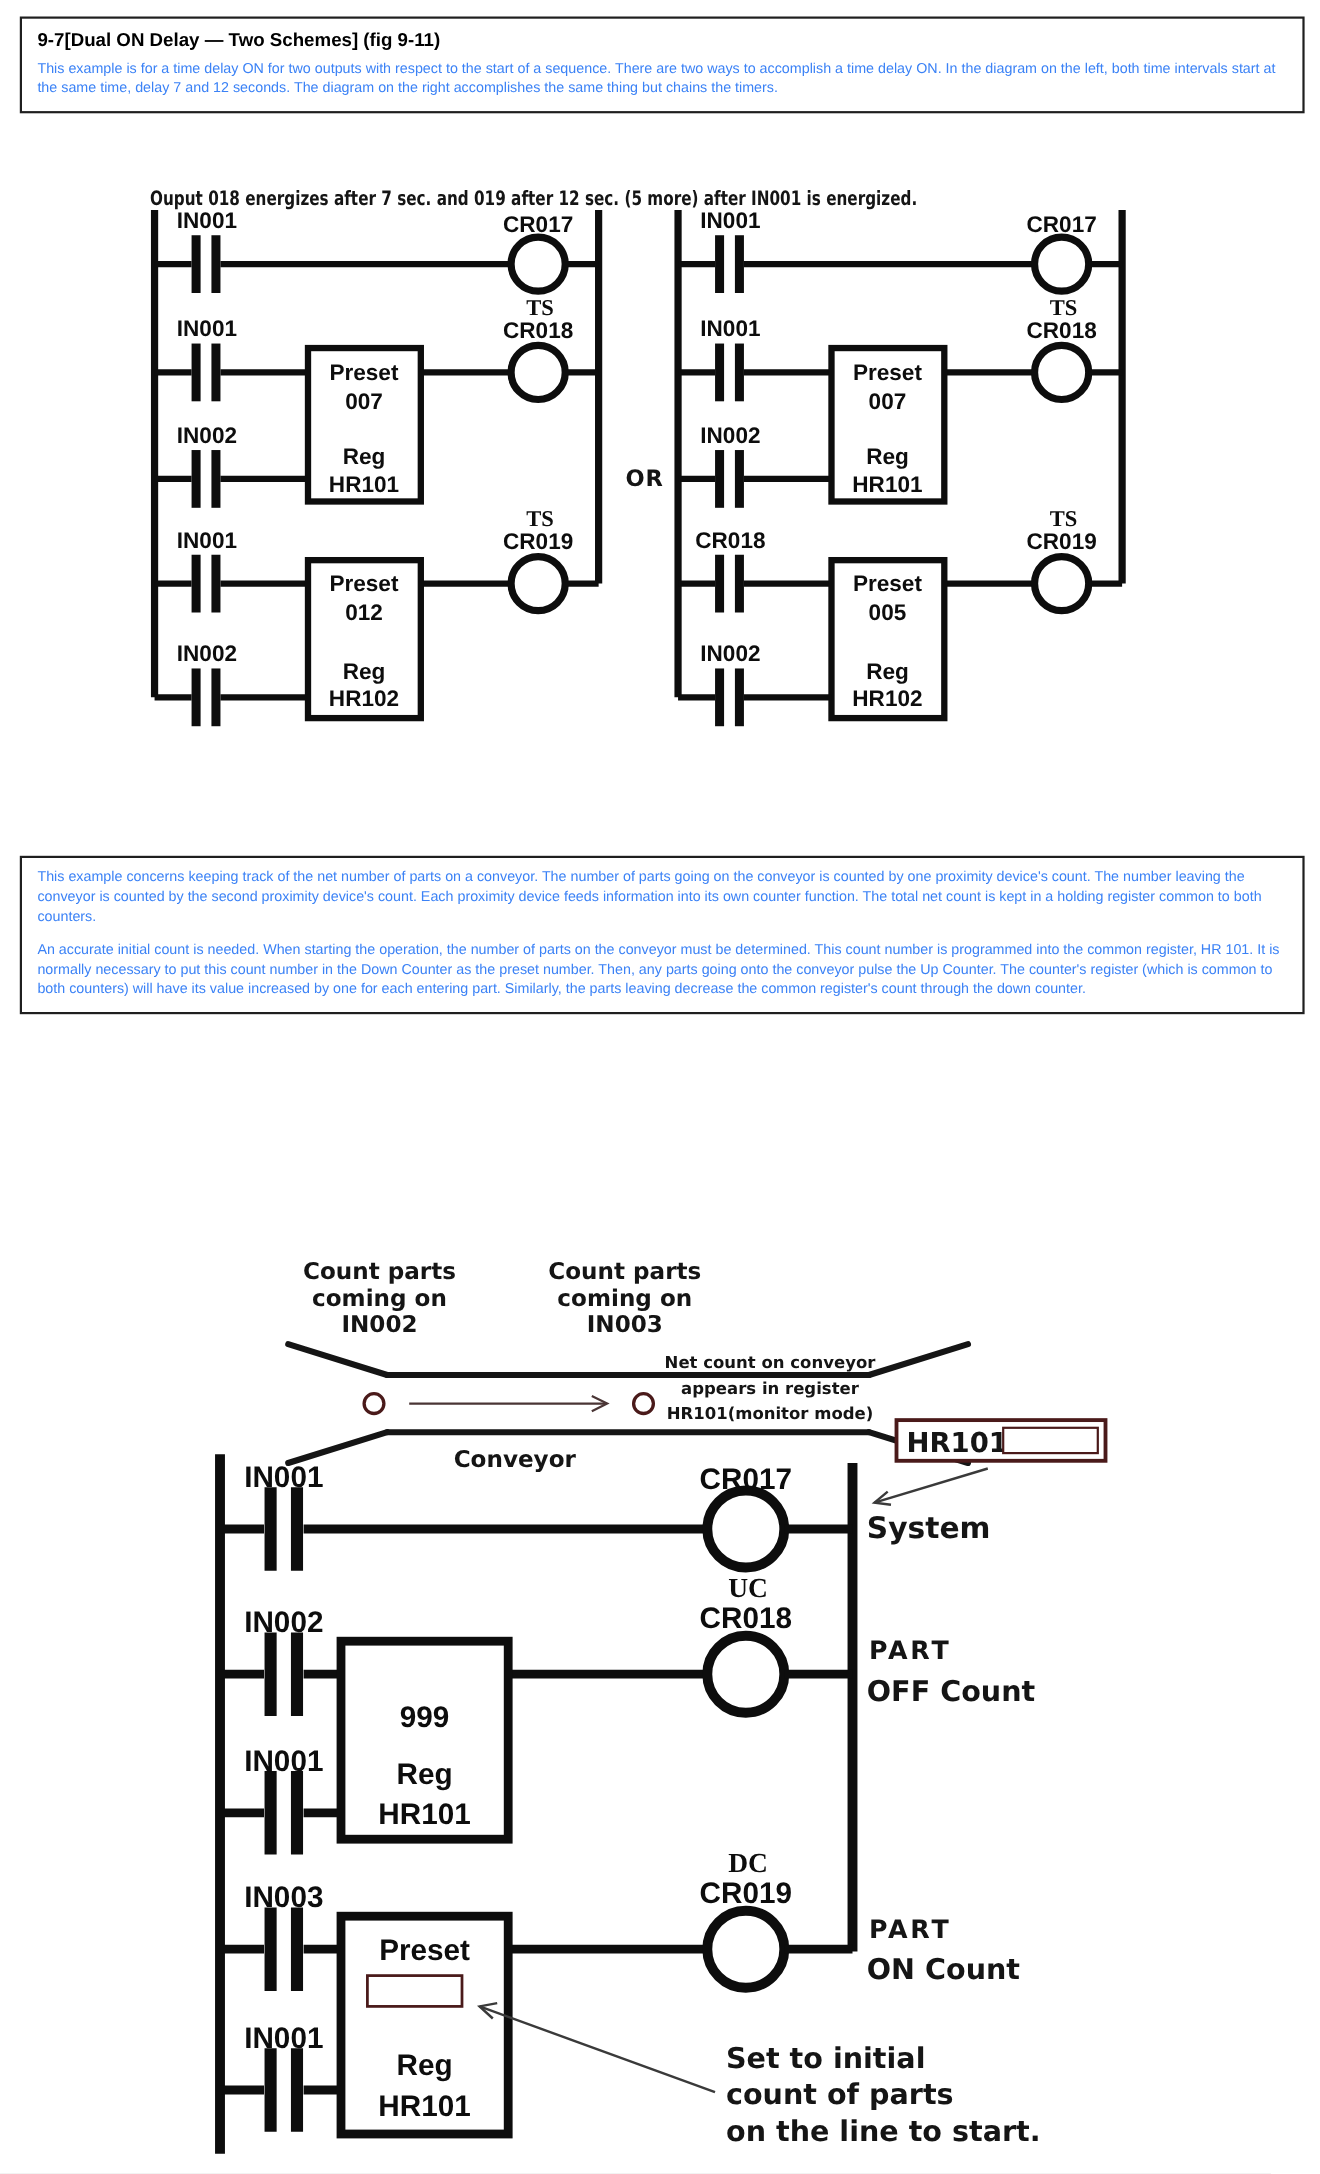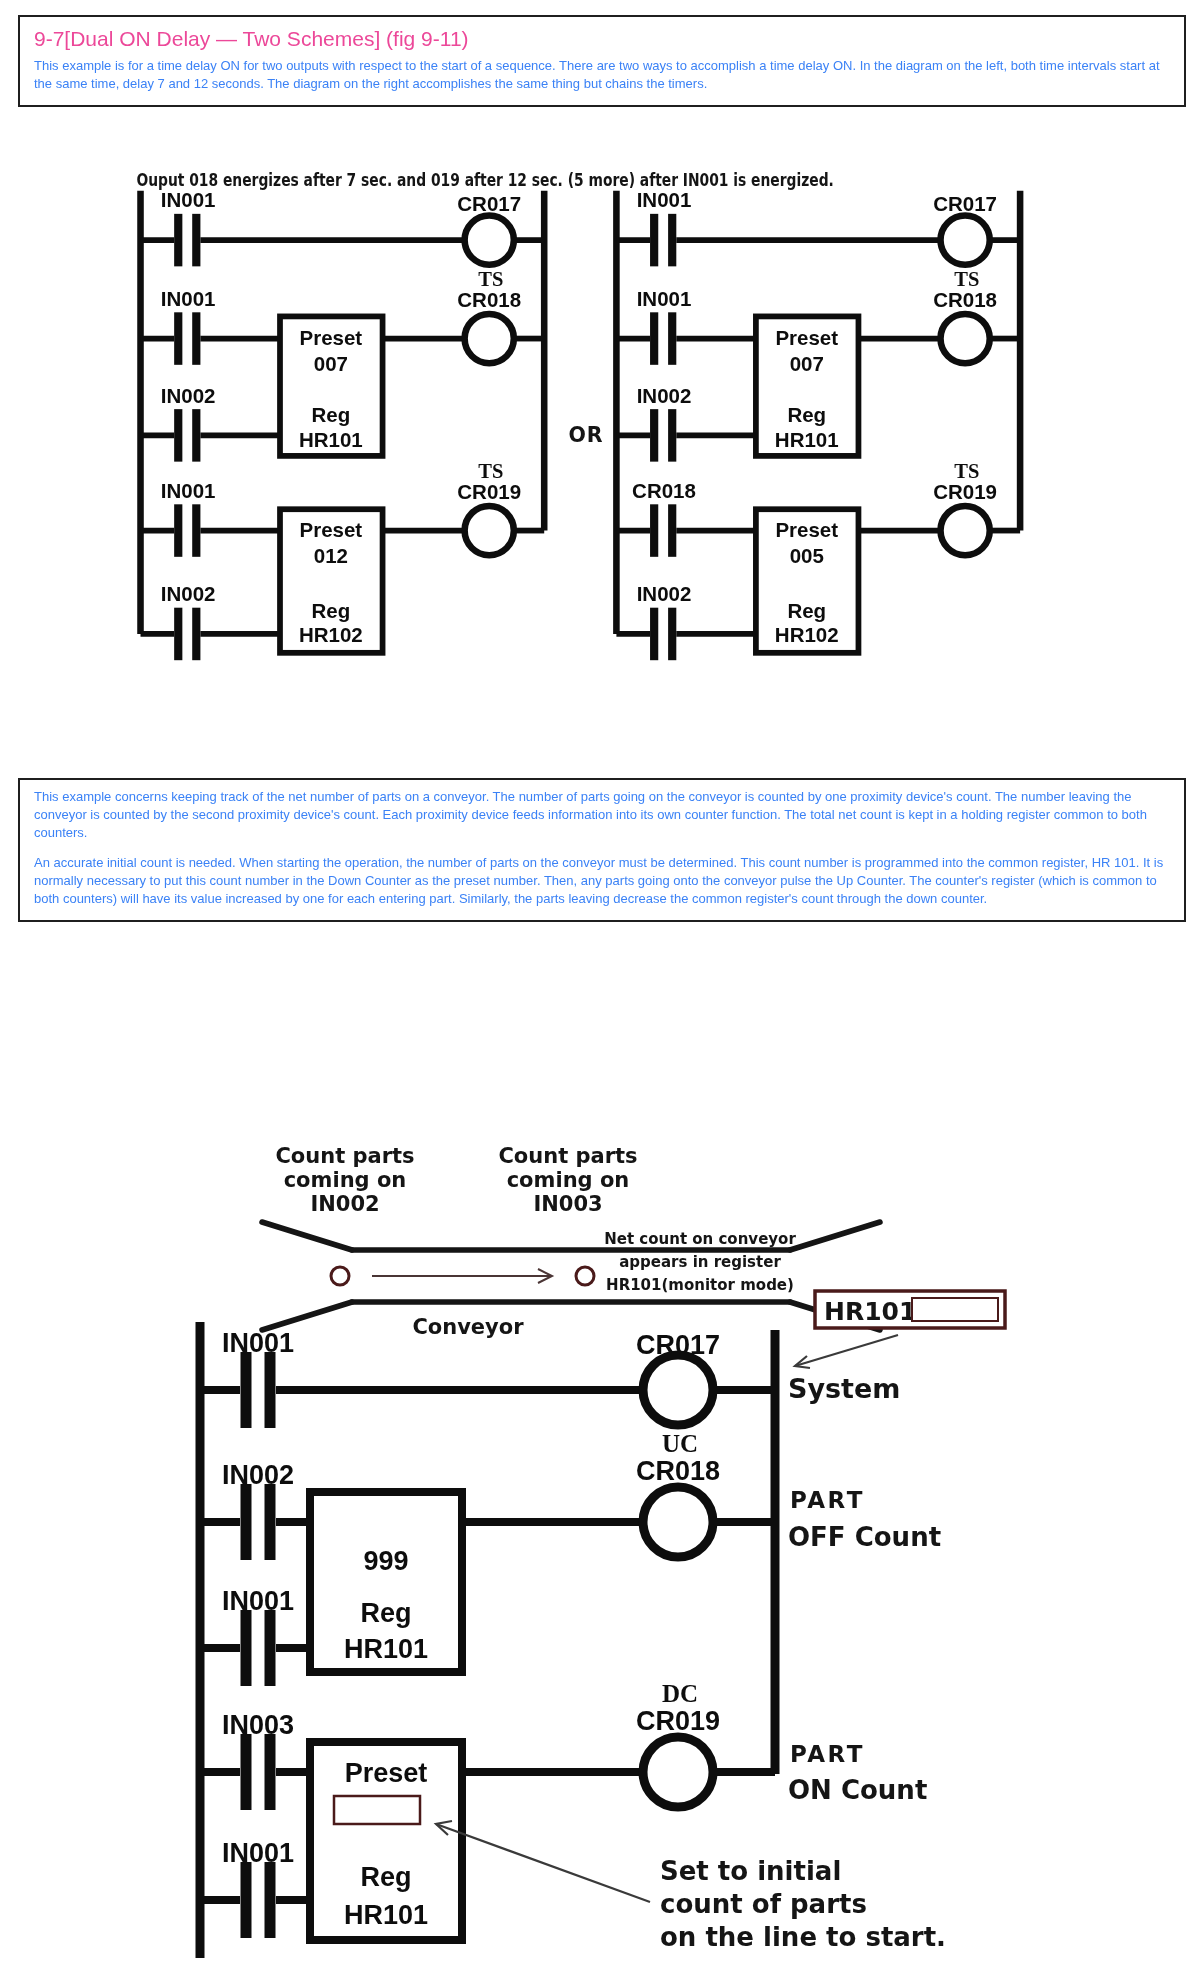--- a/index.html
+++ b/index.html
@@ -1,20 +1,20 @@
 <!DOCTYPE html>
 <html><head>
 <meta charset="utf-8">
 <style>
   html,body{margin:0;padding:0;background:#e8e8e8;}
   .page{position:relative;width:1200px;height:1976px;background:#ffffff;margin:0 auto;
         font-family:"Liberation Sans",sans-serif;color:#111;overflow:hidden;}
   .textbox{position:absolute;left:18px;width:1136px;border:2px solid #1f1f1f;background:#fff;
            padding:8px 14px 12px 14px;}
-  .textbox h2{margin:2px 0 6px 0;font-size:21px;font-weight:normal;color:#ec4899;}
+  .textbox h2{margin:2px 0 6px 0;font-size:17px;font-weight:bold;color:#000000;}
   .textbox p{margin:0 0 12px 0;font-size:13px;line-height:1.38;color:#3b82f6;}
   .textbox p:last-child{margin-bottom:0;}
   .fig{position:absolute;left:0;}
 
   
   .rail{stroke:#0d0d0d;stroke-width:8;}
   .rail2{stroke:#0d0d0d;stroke-width:9;}
   .wire{stroke:#0d0d0d;stroke-width:7;}
   .wire2{stroke:#0d0d0d;stroke-width:8;}
   .bar{stroke:#0d0d0d;stroke-width:10;}

